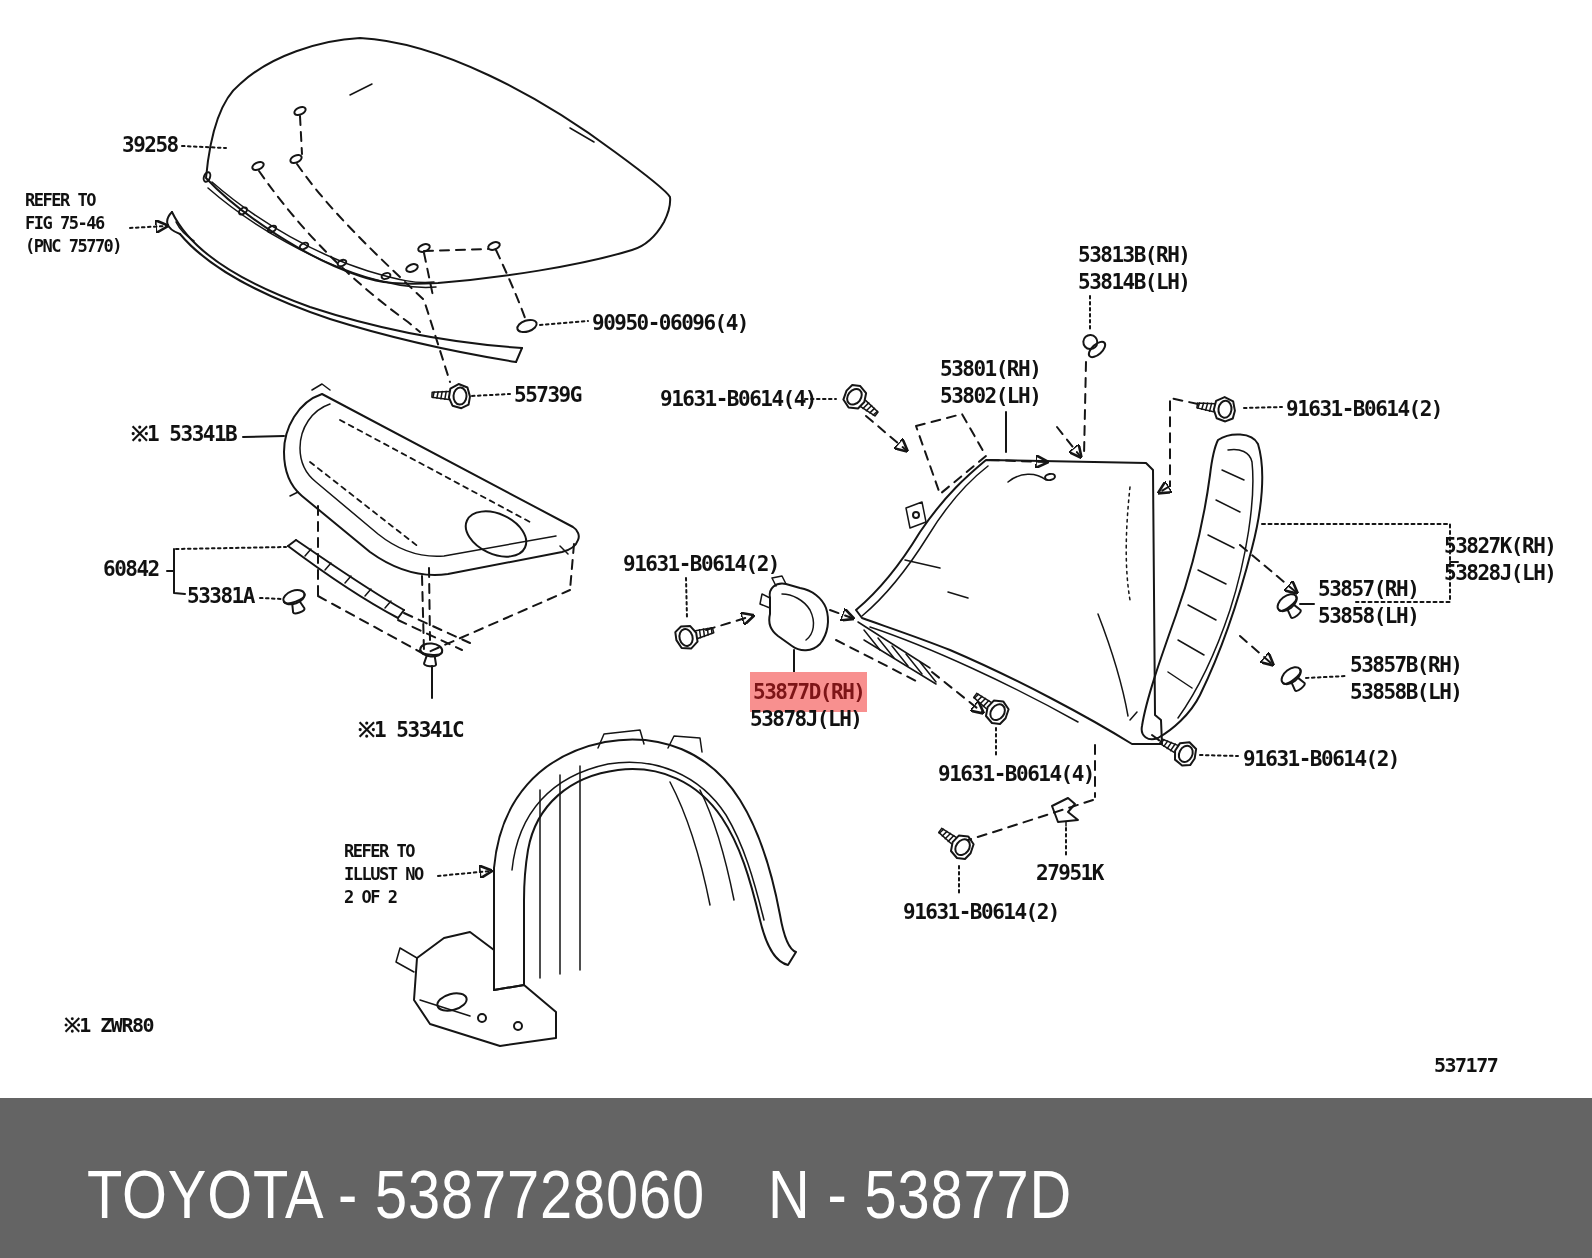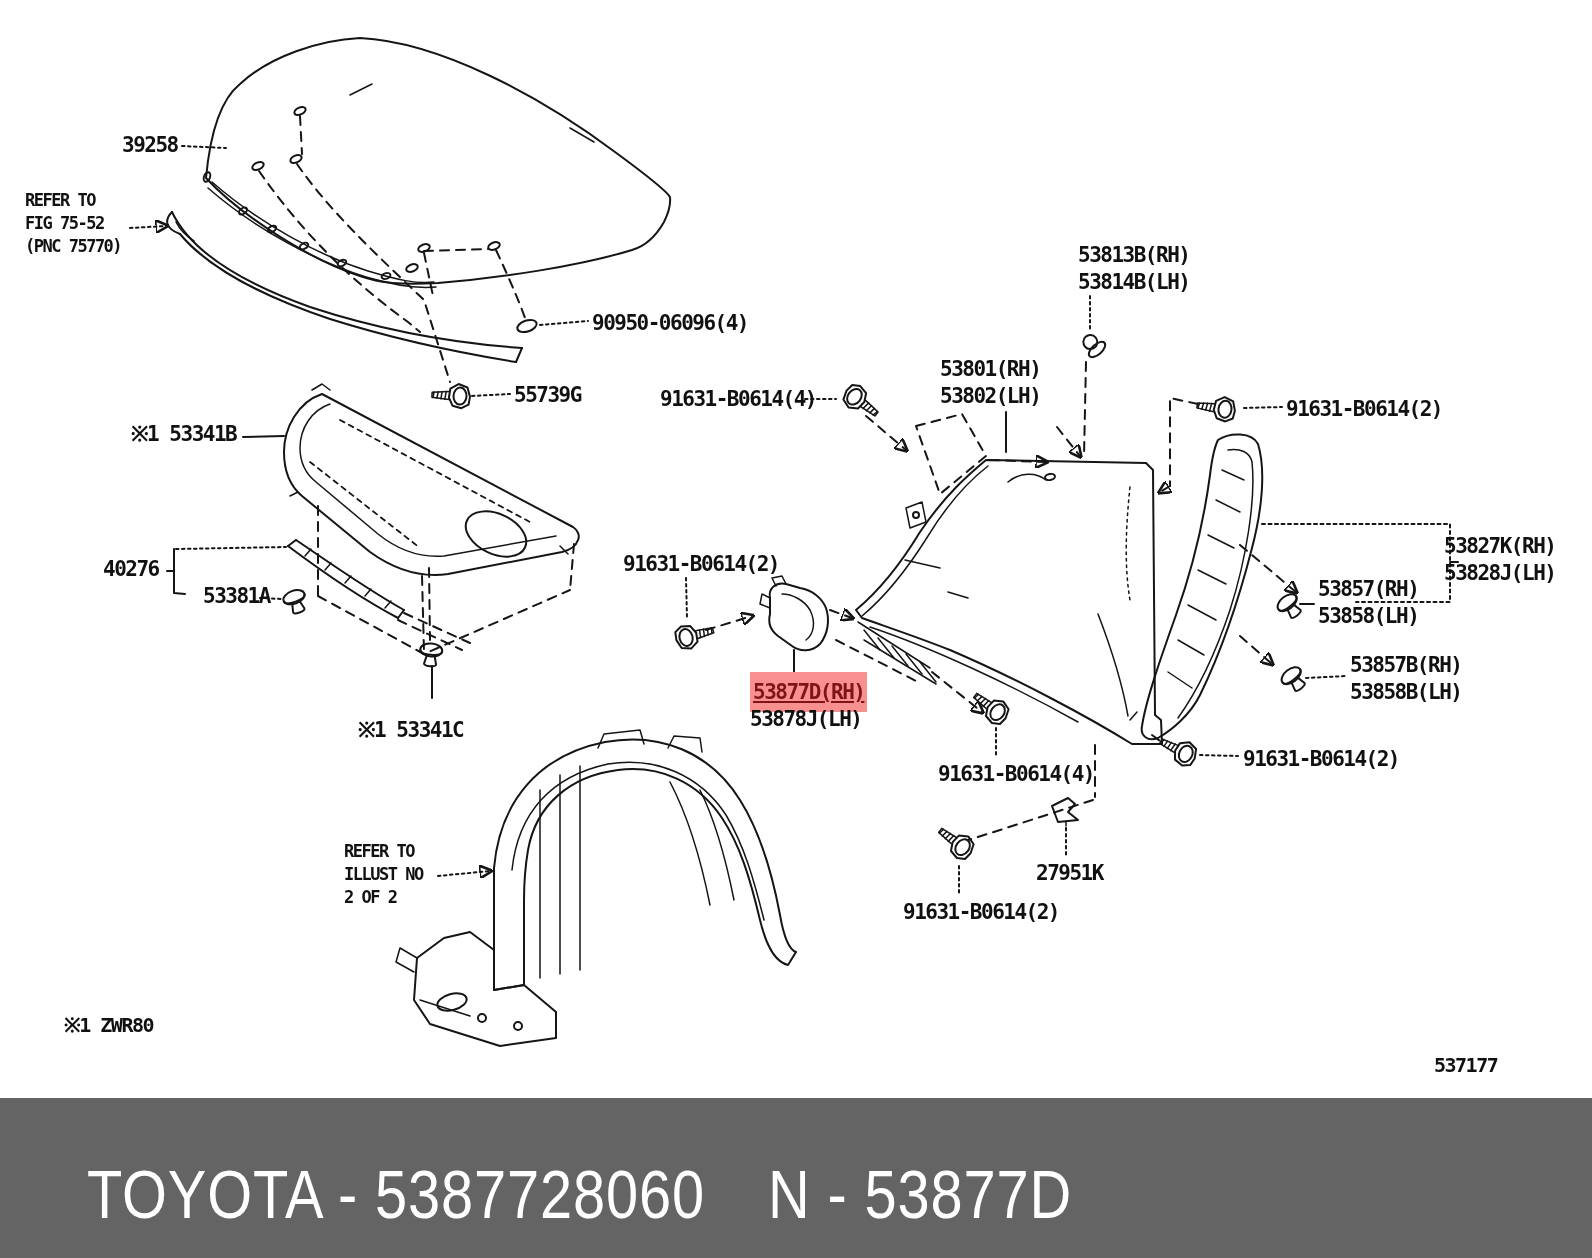--- a/index.html
+++ b/index.html
@@ -8,21 +8,21 @@
   svg{position:absolute;left:0;top:0;}
   svg path, svg ellipse, svg circle, svg line, svg rect{fill:none;stroke:#151515;stroke-width:2;stroke-linecap:round;stroke-linejoin:round;}
   .dash{stroke-dasharray:9 7;stroke-width:2;}
   .dash2{stroke-dasharray:5 5;stroke-width:1.8;}
   .dot{stroke-dasharray:2.5 3.5;stroke-width:2;}
   .thin{stroke-width:1.5;}
   .lbl{position:absolute;color:#111;font:bold 21px "DejaVu Sans Mono", monospace;
        letter-spacing:-1.5px;line-height:27px;white-space:pre;}
   .note{font-size:17px;line-height:23px;}
   .small{font-size:20px;text-align:right;}
-  .hl{background:var(--hl-bg,#F8908F);color:var(--hl-fg,#7D1517);padding:8px 3px;text-decoration:underline;}
+  .hl{background:var(--hl-bg,#F8908F);color:var(--hl-fg,#7D1517);padding:8px 3px;}
   #banner{position:absolute;left:0;top:1098px;width:1592px;height:192px;background:var(--banner-bg,#646464);
           display:flex;align-items:center;justify-content:flex-start;}
   #banner .btxt{display:flex;gap:74px;transform:scaleX(0.85);color:var(--banner-fg,#fff);
           font-family:"Liberation Sans", sans-serif;font-size:68px;font-weight:400;letter-spacing:1px;white-space:pre;}
 </style>
 </head>
 <body>
 
 <div id="stage">
 
@@ -196,27 +196,27 @@
     <ellipse cx="527" cy="326" rx="10" ry="5.5" transform="rotate(-18 527 326)"></ellipse>
     <g>
       <path d="M1052,806 L1068,798 L1075,804 L1068,812 L1078,820 L1058,822 Z"></path>
       <path class="thin" d="M1066,822 L1066,826"></path>
     </g>
   </g>
 </svg>
 
 <div class="lbl" style="left:122px;top:132px">39258</div>
 
-<div class="lbl note" style="left:25px;top:189px"><div>REFER TO</div><div>FIG 75-52</div><div>(PNC 75770)</div></div>
+<div class="lbl note" style="left:25px;top:189px"><div>REFER TO</div><div>FIG 75-46</div><div>(PNC 75770)</div></div>
 
 <div class="lbl" style="left:592px;top:310px">90950-06096(4)</div>
 <div class="lbl" style="left:514px;top:382px">55739G</div>
 <div class="lbl" style="left:131px;top:421px">※1 53341B</div>
-<div class="lbl" style="left:103px;top:556px">40276</div>
-<div class="lbl" style="left:203px;top:583px">53381A</div>
+<div class="lbl" style="left:103px;top:556px">60842</div>
+<div class="lbl" style="left:187px;top:583px">53381A</div>
 <div class="lbl" style="left:358px;top:717px">※1 53341C</div>
 <div class="lbl" style="left:660px;top:386px">91631-B0614(4)</div>
 
 <div class="lbl" style="left:940px;top:356px"><div>53801(RH)</div><div>53802(LH)</div></div>
 
 <div class="lbl" style="left:1078px;top:242px"><div>53813B(RH)</div><div>53814B(LH)</div></div>
 
 <div class="lbl" style="left:1286px;top:396px">91631-B0614(2)</div>
 
 <div class="lbl" style="left:1444px;top:533px"><div>53827K(RH)</div><div>53828J(LH)</div></div>

